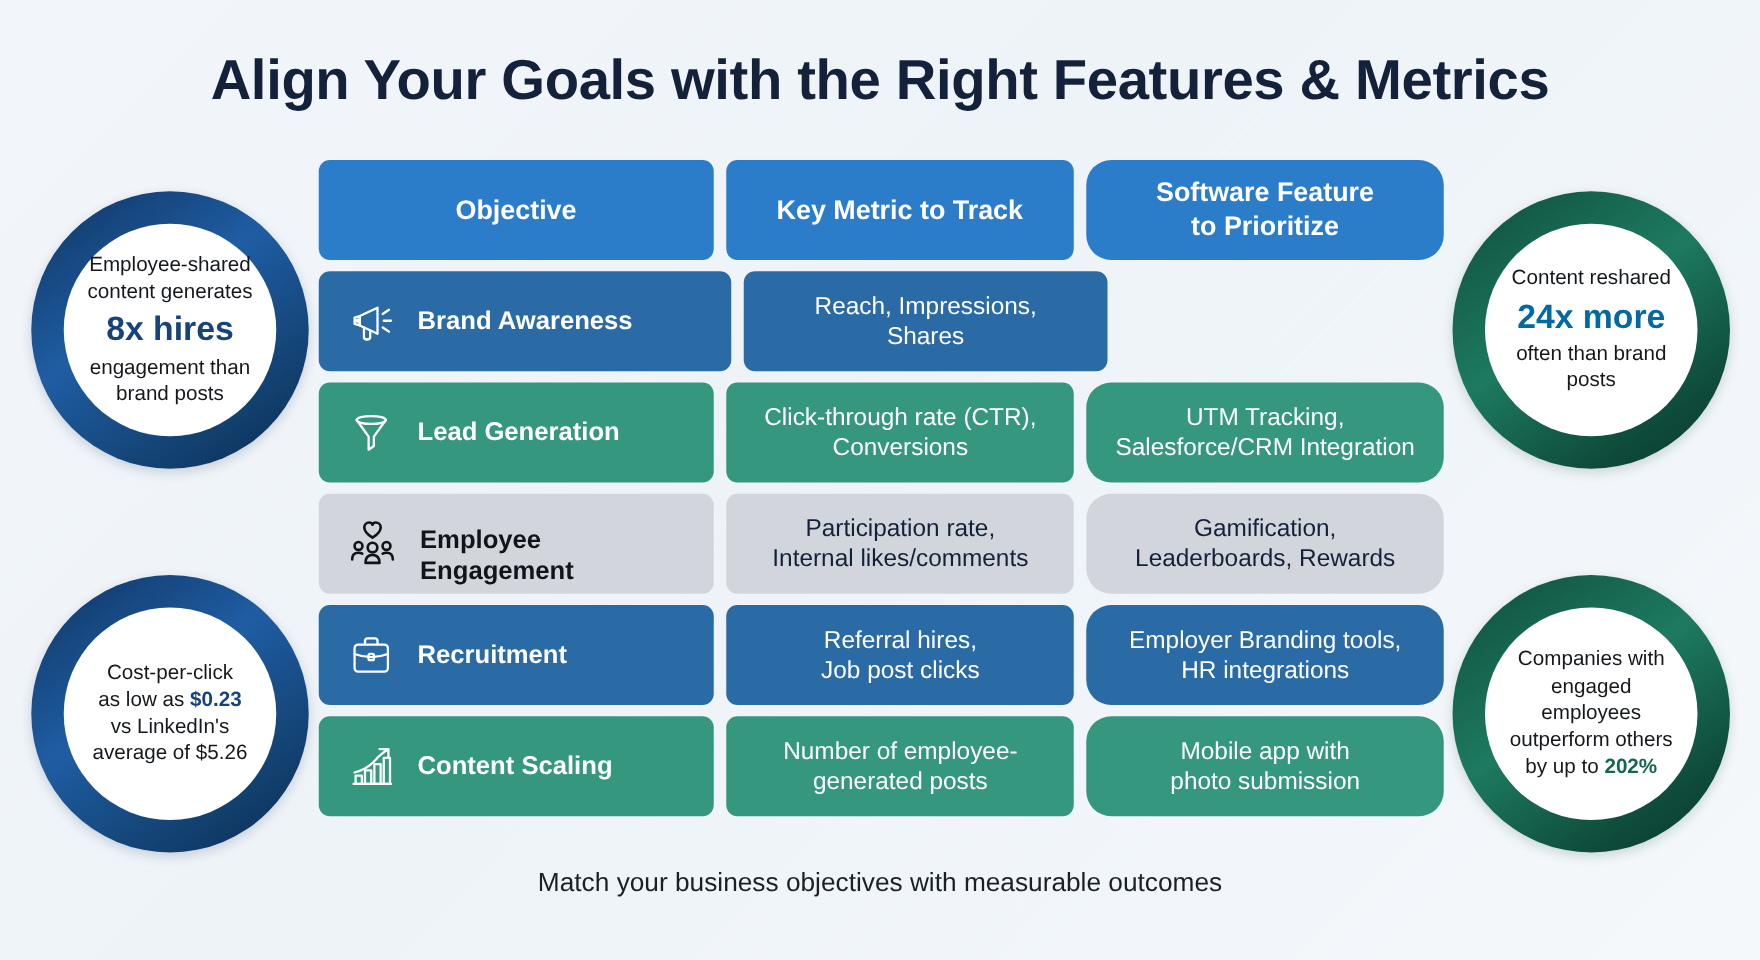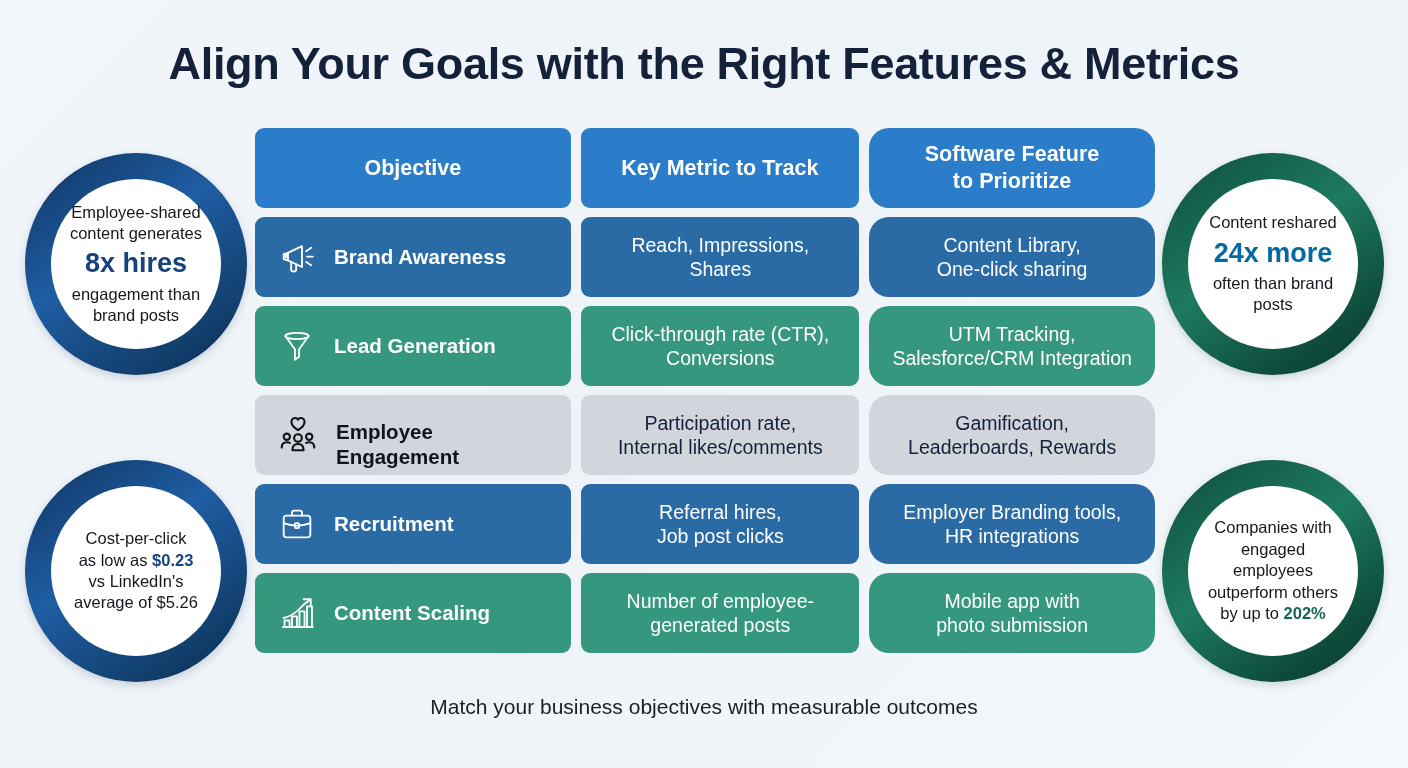--- a/index.html
+++ b/index.html
@@ -165,24 +165,20 @@
           <path d="M36 23.5 L43 23.5"></path>
           <path d="M35 30 L41 34"></path>
         </svg>
       </span>
       <span class="obj-label cell-text">Brand Awareness</span>
     </div>
     <div class="cell col-b">
       <span class="cell-text">Reach, Impressions,
 Shares</span>
     </div>
-    <div class="cell col-c">
-      <span class="cell-text">Content Library,
-One-click sharing</span>
-    </div>
   </div>
 
   <div class="row row-body theme-green">
     <div class="cell col-a obj">
       <span class="icon">
         <svg width="40" height="40" viewBox="0 0 48 48" fill="none" stroke="#ffffff" stroke-width="2.2" stroke-linecap="round" stroke-linejoin="round">
           <ellipse cx="24" cy="12" rx="14" ry="3.8"></ellipse>
           <path d="M10 12 L21.5 28 L21.5 40.5 L26.5 37 L26.5 28 L38 12"></path>
         </svg>
       </span>

